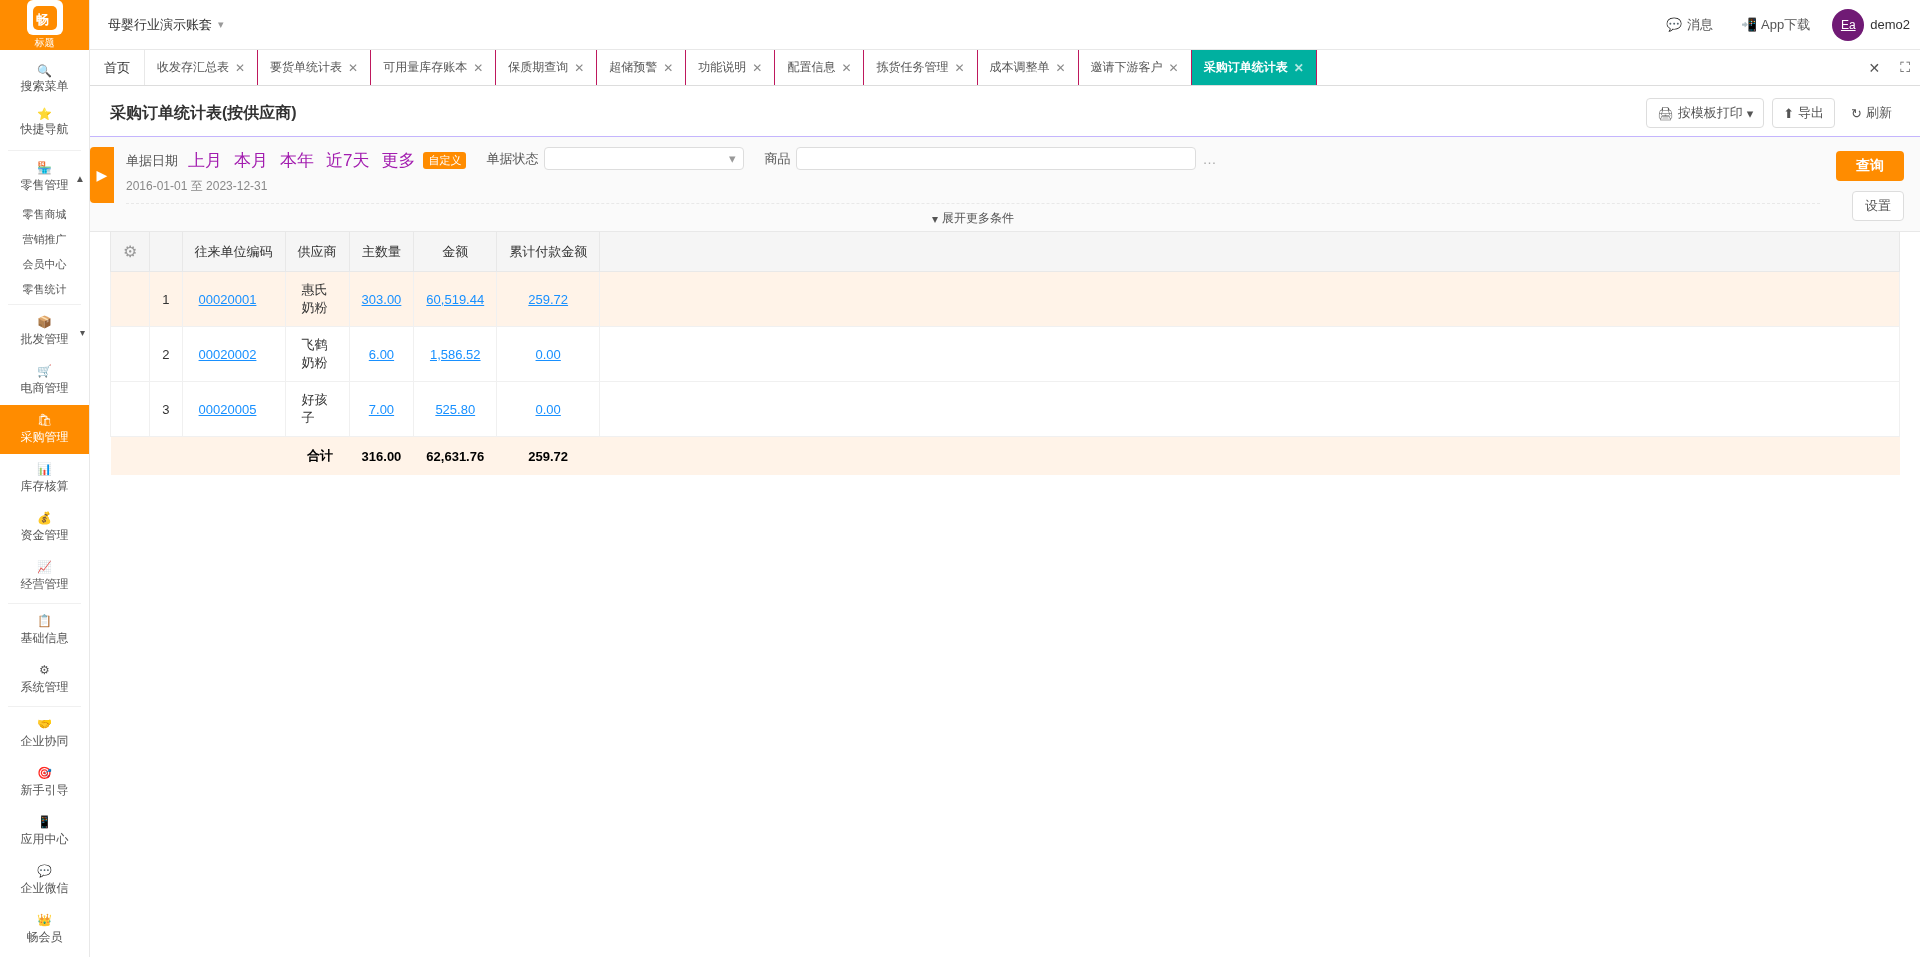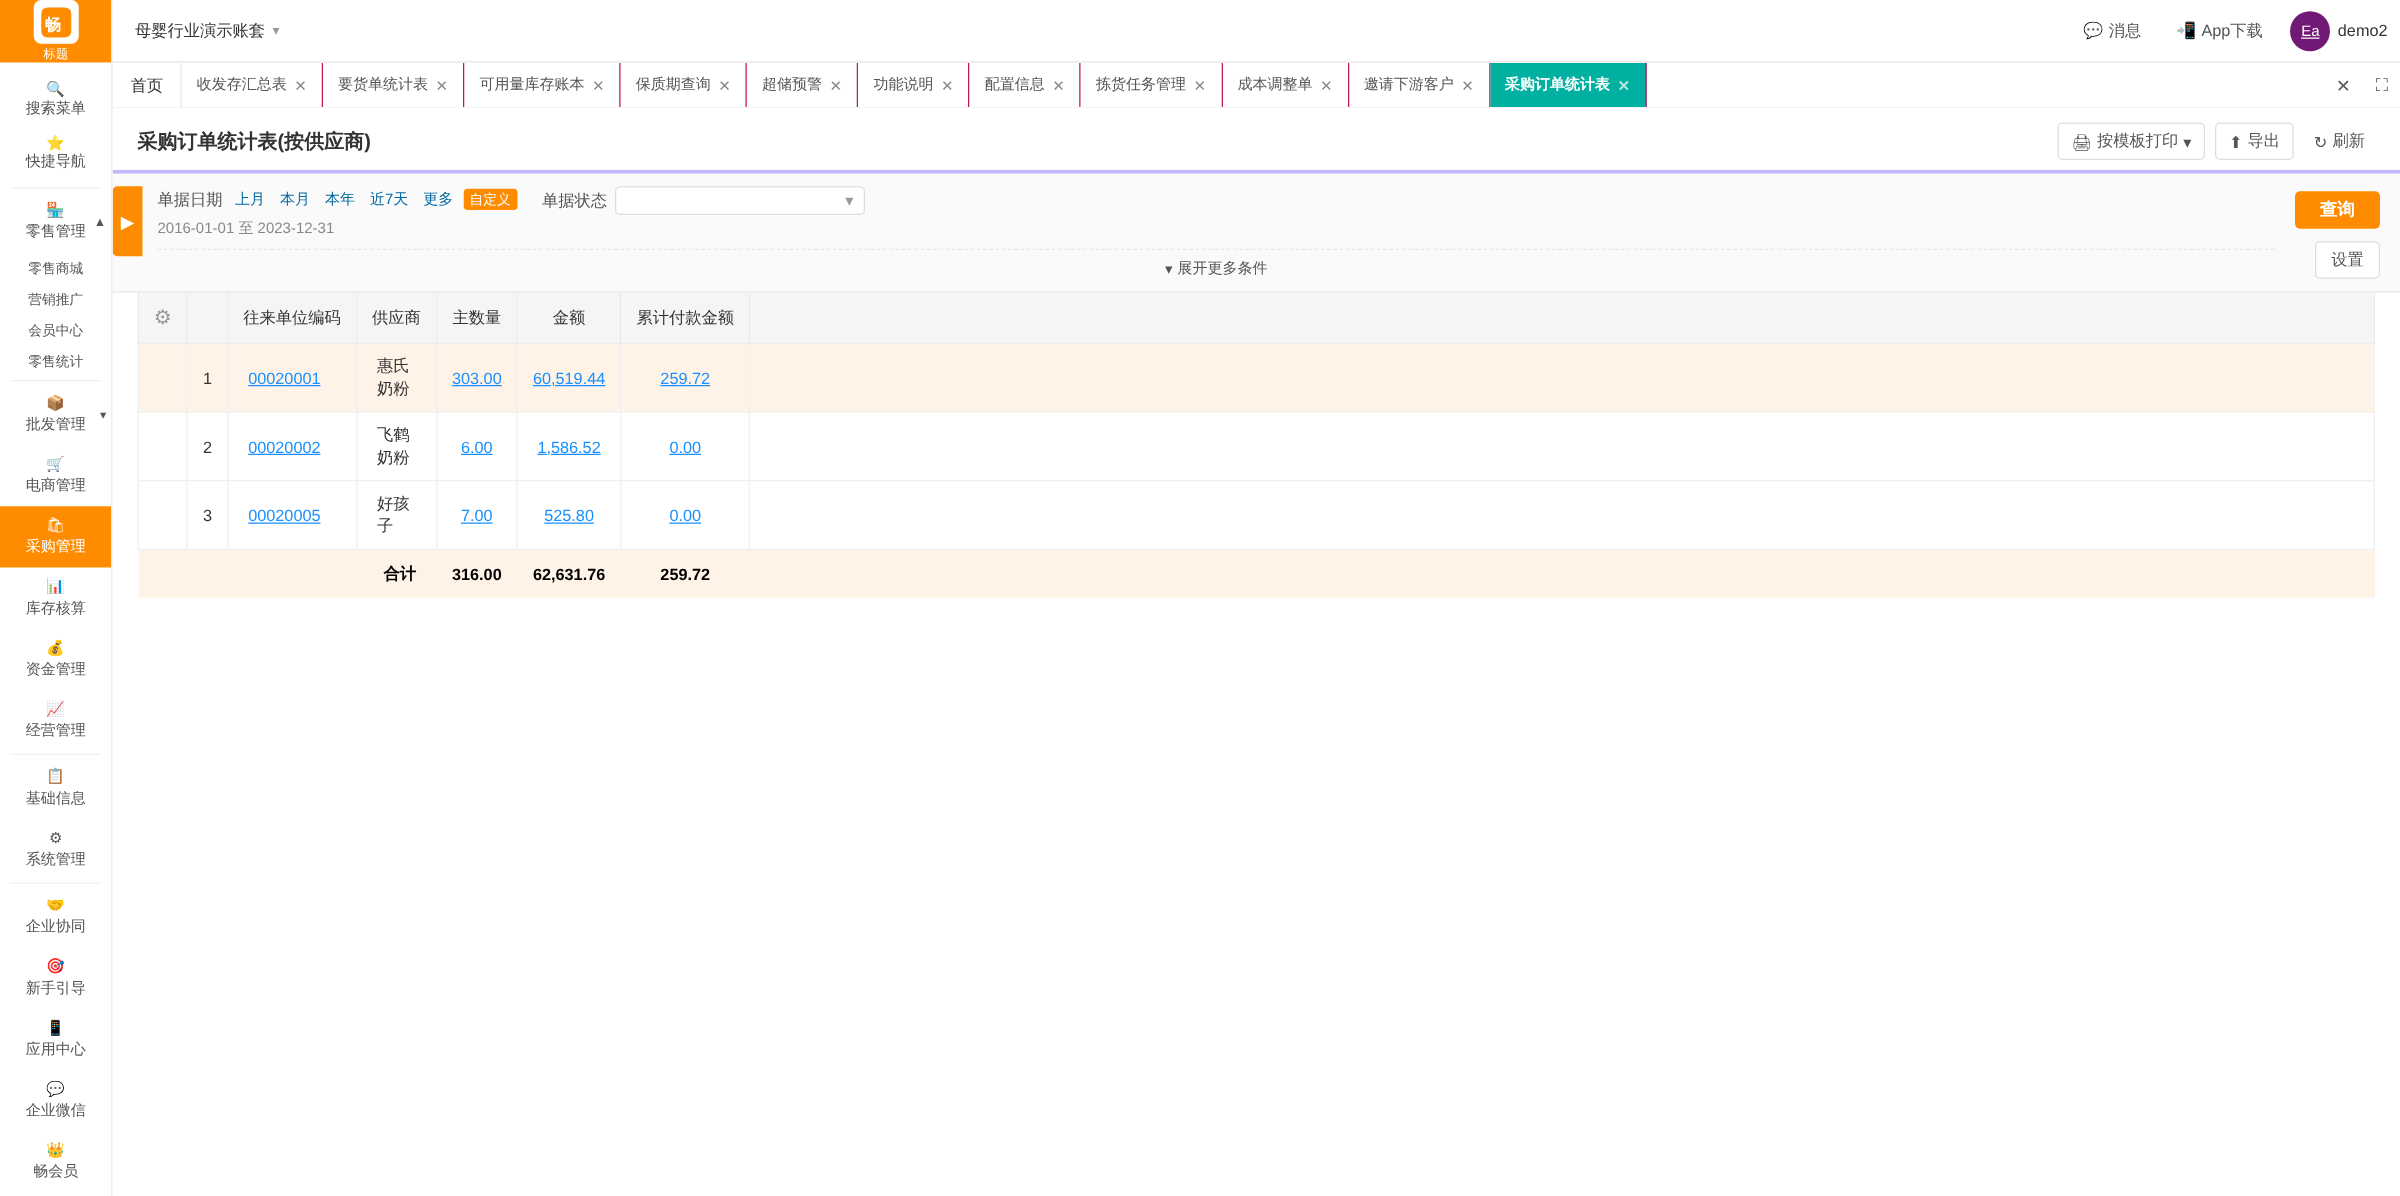--- a/index.html
+++ b/index.html
@@ -36,28 +36,28 @@
     .tabbar::-webkit-scrollbar { height: 3px; }
     .tab-item { display: flex; align-items: center; padding: 0 12px; height: 36px; font-size: 12px; color: #555; cursor: pointer; white-space: nowrap; border-right: 1px solid #be185d; position: relative; flex-shrink: 0; }
     .tab-item.active { background: #00b0a0; color: #fff; font-weight: bold; }
     .tab-item .tab-close { margin-left: 6px; font-size: 12px; color: inherit; opacity: 0.7; }
     .tab-home { padding: 0 14px; height: 36px; display: flex; align-items: center; font-size: 13px; color: #333; cursor: pointer; flex-shrink: 0; border-right: 1px solid #e8e8e8; }
     .tabbar-actions { margin-left: auto; display: flex; align-items: center; flex-shrink: 0; }
     .tabbar-action-btn { padding: 0 10px; height: 36px; display: flex; align-items: center; cursor: pointer; color: #555; font-size: 14px; }
 
     
     .page-content { flex: 1; background: #fff; overflow: hidden; display: flex; flex-direction: column; }
-    .page-header { padding: 12px 20px 8px; border-bottom: 3px solid #c4b5fd; display: flex; align-items: center; justify-content: space-between; }
+    .page-header { padding: 12px 20px 8px; border-bottom: 1px solid #c4b5fd; display: flex; align-items: center; justify-content: space-between; }
     .page-title { font-size: 16px; font-weight: bold; color: #333; }
     .page-actions { display: flex; align-items: center; gap: 8px; }
     .btn-template-print { display: flex; align-items: center; gap: 4px; border: 1px solid #ddd; background: #fff; padding: 5px 10px; border-radius: 4px; cursor: pointer; font-size: 13px; color: #555; }
     .btn-export { display: flex; align-items: center; gap: 4px; border: 1px solid #ddd; background: #fff; padding: 5px 10px; border-radius: 4px; cursor: pointer; font-size: 13px; color: #555; }
     .btn-refresh { display: flex; align-items: center; gap: 4px; border: none; background: none; padding: 5px 8px; cursor: pointer; font-size: 13px; color: #555; }
     .filter-date-shortcuts { display: flex; align-items: center; gap: 4px; }
-    .date-shortcut { font-size: 12px; color: #0369a1; cursor: pointer; padding: 2px 4px; border-radius: 3px; }
+    .date-shortcut { font-size: 17px; color: #a21caf; cursor: pointer; padding: 2px 4px; border-radius: 3px; }
     .date-custom-tag { background: #ff8c00; color: #fff; font-size: 11px; padding: 1px 5px; border-radius: 3px; cursor: pointer; }
     .filter-status-select { display: flex; align-items: center; border: 1px solid #ddd; border-radius: 4px; background: #fff; padding: 3px 8px; min-width: 160px; cursor: pointer; font-size: 13px; color: #555; justify-content: space-between; }
     .filter-goods-input { border: 1px solid #ddd; border-radius: 4px; background: #fff; padding: 3px 8px; min-width: 200px; font-size: 13px; color: #aaa; }
     .btn-query { background: #ff8c00; color: #fff; border: none; padding: 6px 20px; border-radius: 4px; cursor: pointer; font-size: 14px; font-weight: bold; }
     .btn-settings { border: 1px solid #ddd; background: #fff; padding: 5px 12px; border-radius: 4px; cursor: pointer; font-size: 13px; color: #555; margin-top: 4px; display: block; text-align: center; }
     .filter-expand-row { text-align: center; padding: 6px 0 4px; border-top: 1px dashed #e8e8e8; margin-top: 4px; }
     .expand-btn { font-size: 12px; color: #555; cursor: pointer; display: flex; align-items: center; justify-content: center; gap: 4px; }
     .filter-toggle-btn { width: 24px; height: 56px; background: #ff8c00; border-radius: 4px 0 0 4px; display: flex; align-items: center; justify-content: center; cursor: pointer; flex-shrink: 0; color: #fff; font-size: 14px; }
 
     
@@ -310,20 +310,25 @@
           </div>
 
           <div style="display:flex;align-items:center;gap:6px;">
             <span style="font-size:13px;color:#555;">单据状态</span>
             <div class="filter-status-select" style="min-width:200px;">
               <span></span>
               <span style="color:#999;">▾</span>
             </div>
           </div>
 
+          <div style="display:flex;align-items:center;gap:6px;">
+            <span style="font-size:13px;color:#555;">商品</span>
+            <input type="text" class="filter-goods-input" style="min-width: 400px;">
+            <span style="color:#aaa;cursor:pointer;font-size:14px;">…</span>
+          </div>
         </div>
 
         <div class="filter-expand-row" style="margin-top:8px;">
           <span class="expand-btn">
             <span>▾</span>
             <span>展开更多条件</span>
           </span>
         </div>
       </div>
 

